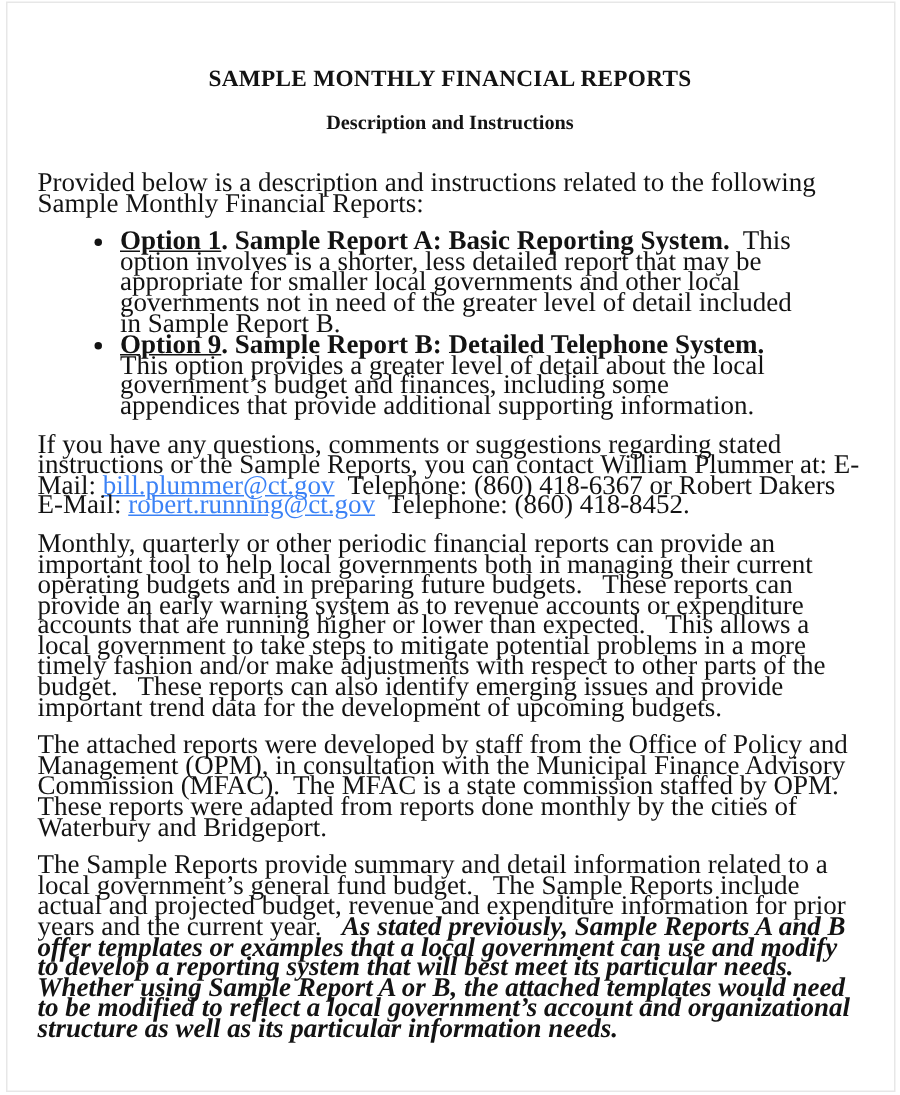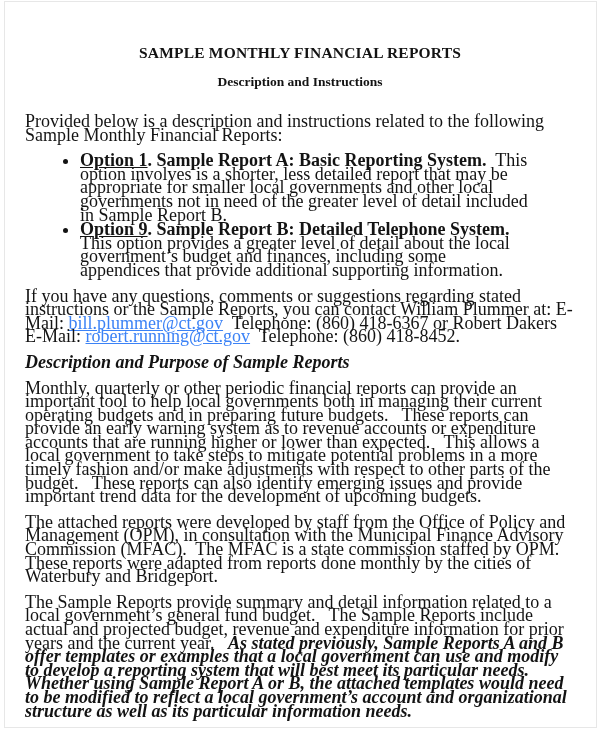--- a/index.html
+++ b/index.html
@@ -86,18 +86,17 @@
     <h1>SAMPLE MONTHLY FINANCIAL REPORTS</h1>
     <h2>Description and Instructions</h2>
   </header>
   <div class="doc-body">
       <p class="para"><span>Provided below is a description and instructions related to the following Sample Monthly Financial Reports:</span></p>
       <ul>
         <li><span class="b u">Option 1</span><span class="b">. </span><span class="b">Sample Report A: Basic Reporting System.</span><span>  This option involves is a shorter, less detailed report that may be appropriate for smaller local governments and other local governments not in need of the greater level of detail included in Sample Report B.</span></li>
         <li><span class="b u">Option 9</span><span class="b">. </span><span class="b">Sample Report B: Detailed Telephone System.</span><span>  This option provides a greater level of detail about the local government’s budget and finances, including some appendices that provide additional supporting information.</span></li>
       </ul>
       <p class="para"><span>If you have any questions, comments or suggestions regarding stated instructions or the Sample Reports, you can contact William Plummer at: E-Mail: </span><a href="#" class="link">bill.plummer@ct.gov</a><span>  Telephone: (860) 418-6367 or Robert Dakers E-Mail: </span><a href="#" class="link">robert.running@ct.gov</a><span>  Telephone: (860) 418-8452.</span></p>
-      <p class="heading"><span class="bi">Description and Purpose of Sample Reports</span></p>
       <p class="para"><span>Monthly, quarterly or other periodic financial reports can provide an important tool to help local governments both in managing their current operating budgets and in preparing future budgets.   These reports can provide an early warning system as to revenue accounts or expenditure accounts that are running higher or lower than expected.   This allows a local government to take steps to mitigate potential problems in a more timely fashion and/or make adjustments with respect to other parts of the budget.   These reports can also identify emerging issues and provide important trend data for the development of upcoming budgets.</span></p>
       <p class="para"><span>The attached reports were developed by staff from the Office of Policy and Management (OPM), in consultation with the Municipal Finance Advisory Commission (MFAC).  The MFAC is a state commission staffed by OPM.  These reports were adapted from reports done monthly by the cities of Waterbury and Bridgeport.</span></p>
       <p class="para"><span>The Sample Reports provide summary and detail information related to a local government’s general fund budget.   The Sample Reports include actual and projected budget, revenue and expenditure information for prior years and the current year.   </span><span class="bi">As stated previously, Sample Reports A and B offer templates or examples that a local government can use and modify to develop a reporting system that will best meet its particular needs.  Whether using Sample Report A or B, the attached templates would need to be modified to reflect a local government’s account and organizational structure as well as its particular information needs.</span></p>
     </div>
 </main>
 
 </body></html>

